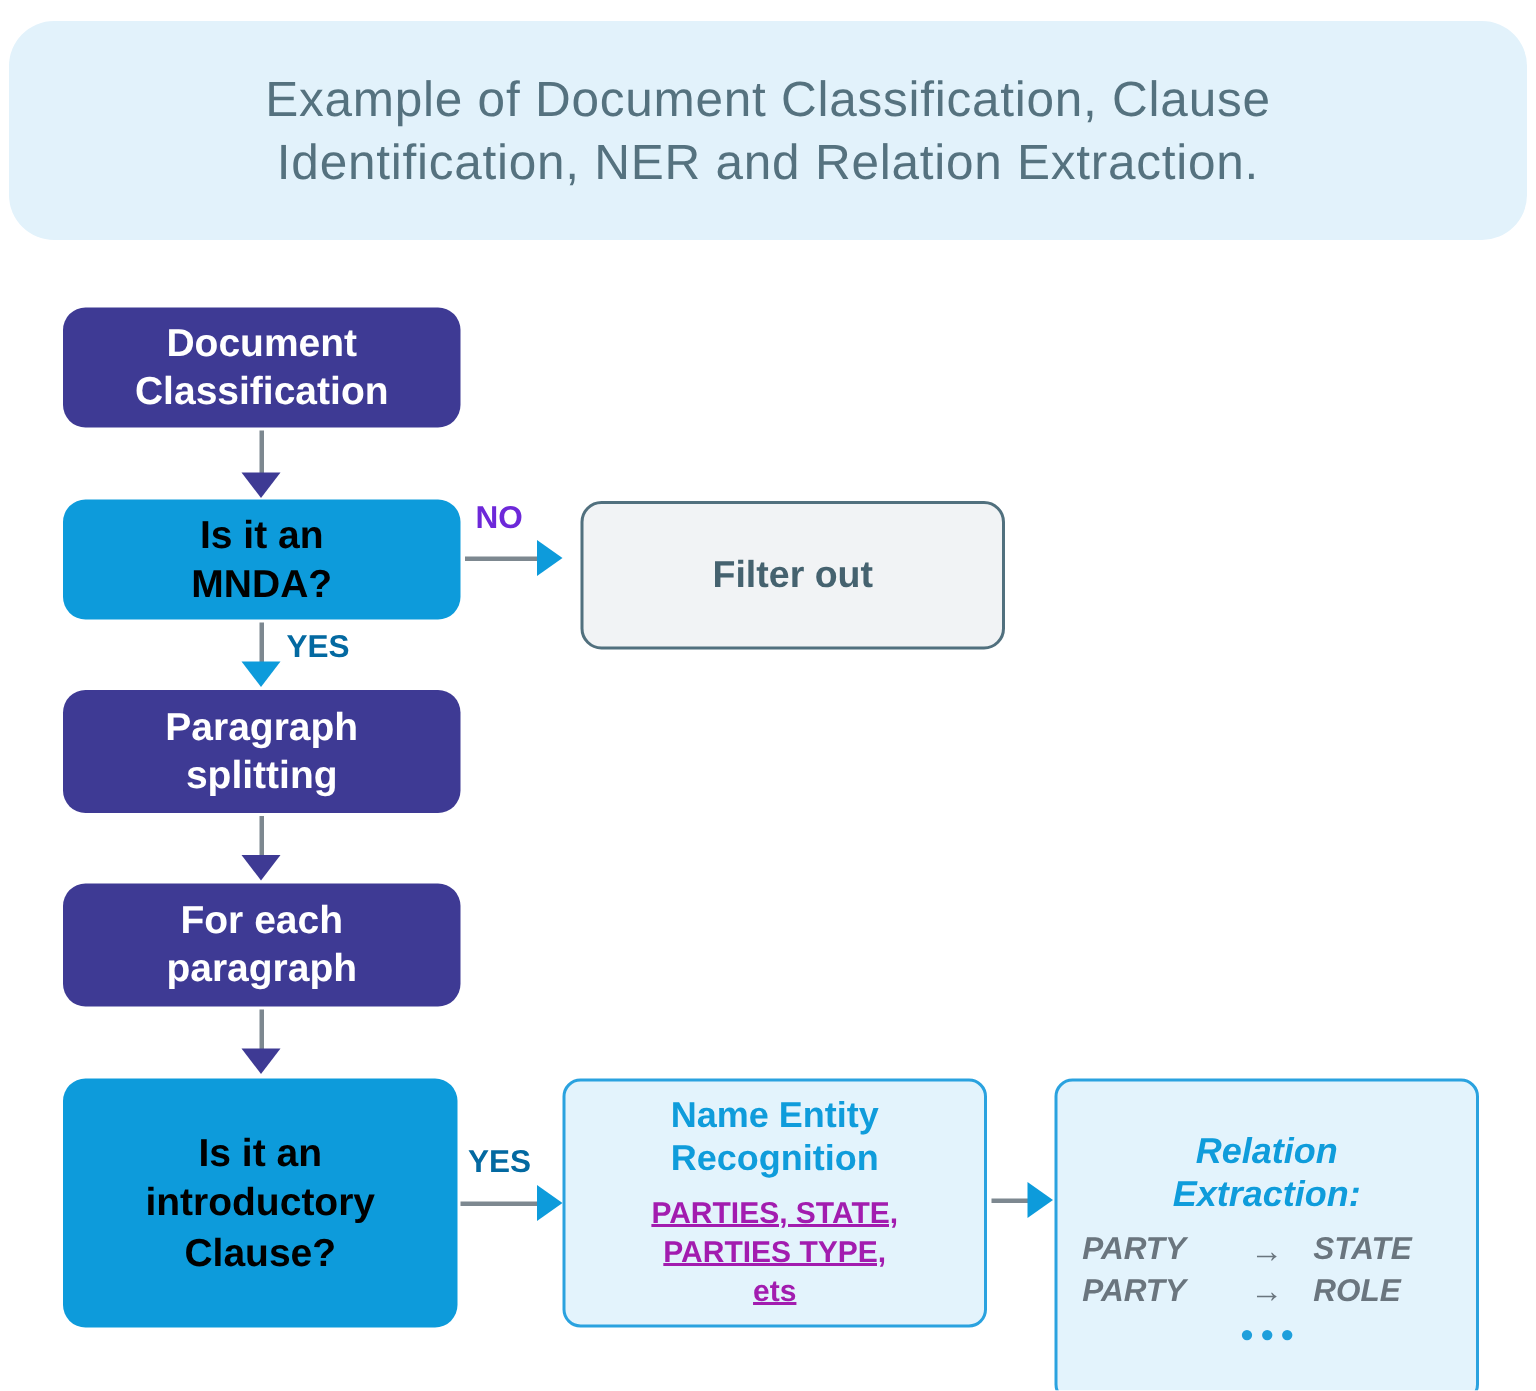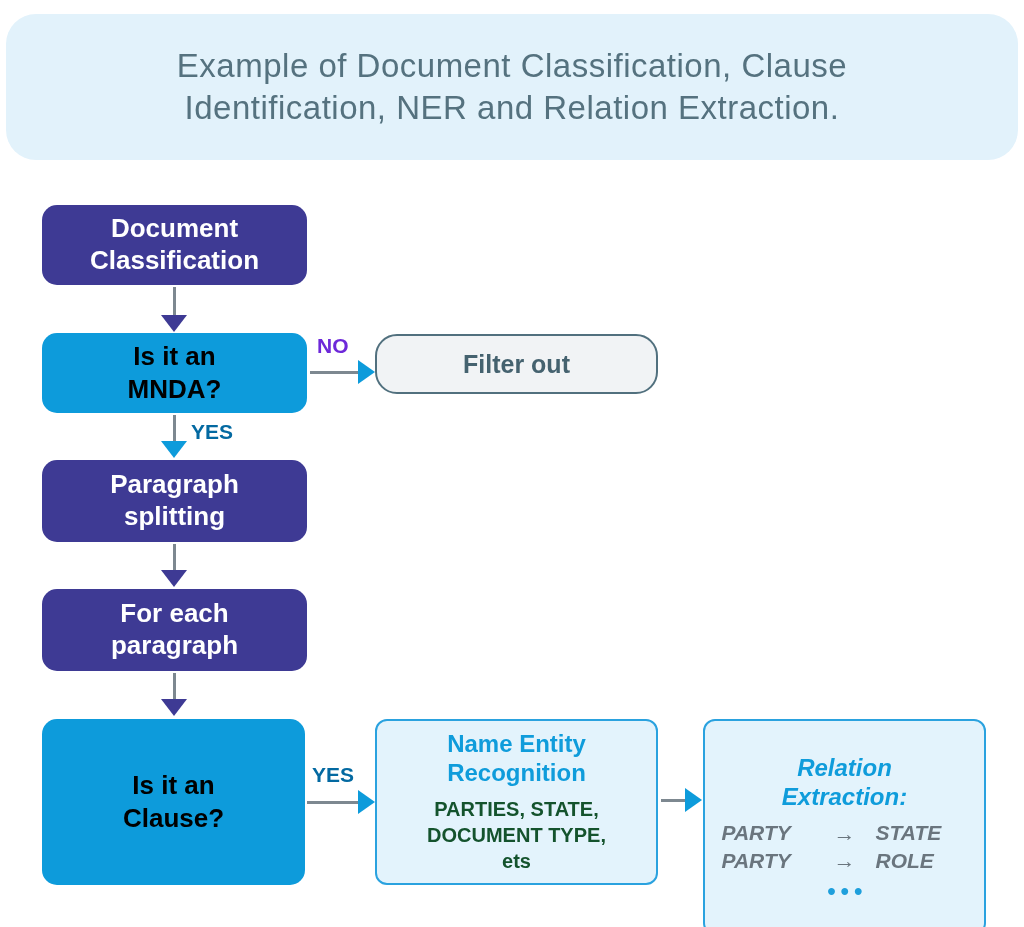--- a/index.html
+++ b/index.html
@@ -26,21 +26,21 @@
     position:absolute;display:flex;flex-direction:column;
     align-items:center;justify-content:center;text-align:center;
     font-weight:700;box-sizing:border-box;
   }
   .node span{display:block;}
   .purple{background:#3E3A94;color:#ffffff;border-radius:15px;font-size:26px;line-height:1.22;}
   .cyan{background:#0D9BDB;color:#000000;border-radius:15px;font-size:26px;line-height:1.27;}
   .graybox{background:#F1F3F5;border:2px solid #51707E;color:#45626F;border-radius:14px;font-size:25px;}
   .lightblue{background:#E3F3FC;border:2px solid #2AA2DF;border-radius:12px;}
   .lb-title{color:#0F9CDB;font-size:24px;line-height:1.2;font-weight:700;}
-  .lb-body{color:#14532d;font-size:20px;line-height:1.3;font-weight:700;margin-top:9px;}
+  .lb-body{color:#a21caf;font-size:20px;line-height:1.3;font-weight:700;margin-top:9px;text-decoration:underline;}
   
   .rel-rows{margin-top:8px;}
   .rel-row{display:flex;align-items:center;justify-content:center;color:#6A757E;font-size:21px;font-weight:700;line-height:1.25;}
   .rel-row .c1{width:92px;text-align:left;}
   .rel-row .c2{width:62px;text-align:center;font-weight:400;font-size:22px;}
   .rel-row .c3{width:92px;text-align:left;}
   .rel-dots{color:#1E9FDC;font-size:24px;font-weight:700;letter-spacing:5px;line-height:0.8;margin-top:6px;text-indent:5px;}
   
   .stem-v{position:absolute;width:3px;background:#7D8890;}
   .stem-h{position:absolute;height:3px;background:#7D8890;}
@@ -75,21 +75,21 @@
 
   <div class="node cyan" style="left:42px;top:333px;width:265px;height:80px;">
     <span>Is it an</span>
     <span>MNDA?</span>
   </div>
 
   <div class="edge-label lbl-no" style="left:317px;top:334px;">NO</div>
   <div class="stem-h" style="left:310px;top:371px;width:50px;"></div>
   <div class="head head-right-cyan" style="left:358px;top:360px;"></div>
 
-  <div class="node graybox" style="left:375px;top:334px;width:283px;height:60px;border-radius:22px;">
+  <div class="node graybox" style="left:387px;top:334px;width:283px;height:99px;">
     <span>Filter out</span>
   </div>
 
   <div class="stem-v" style="left:173px;top:415px;height:28px;"></div>
   <div class="head head-down-cyan" style="left:161px;top:441px;"></div>
   <div class="edge-label lbl-yes" style="left:191px;top:420px;">YES</div>
 
   <div class="node purple" style="left:42px;top:460px;width:265px;height:82px;">
     <span>Paragraph</span>
     <span>splitting</span>
@@ -101,35 +101,36 @@
   <div class="node purple" style="left:42px;top:589px;width:265px;height:82px;">
     <span>For each</span>
     <span>paragraph</span>
   </div>
 
   <div class="stem-v" style="left:173px;top:673px;height:28px;"></div>
   <div class="head head-down-purple" style="left:161px;top:699px;"></div>
 
   <div class="node cyan" style="left:42px;top:719px;width:263px;height:166px;">
     <span>Is it an</span>
+    <span>introductory</span>
     <span>Clause?</span>
   </div>
 
   <div class="edge-label lbl-yes" style="left:312px;top:763px;">YES</div>
   <div class="stem-h" style="left:307px;top:801px;width:52px;"></div>
   <div class="head head-right-cyan" style="left:358px;top:790px;"></div>
 
   <div class="node lightblue" style="left:375px;top:719px;width:283px;height:166px;">
     <div class="lb-title">
       <span>Name Entity</span>
       <span>Recognition</span>
     </div>
     <div class="lb-body">
       <span>PARTIES, STATE,</span>
-      <span>DOCUMENT TYPE,</span>
+      <span>PARTIES TYPE,</span>
       <span>ets</span>
     </div>
   </div>
 
   <div class="stem-h" style="left:661px;top:799px;width:26px;"></div>
   <div class="head head-right-cyan" style="left:685px;top:788px;"></div>
 
   <div class="node lightblue" style="left:703px;top:719px;width:283px;height:216px;font-style:italic;">
     <div class="lb-title">
       <span>Relation</span>

